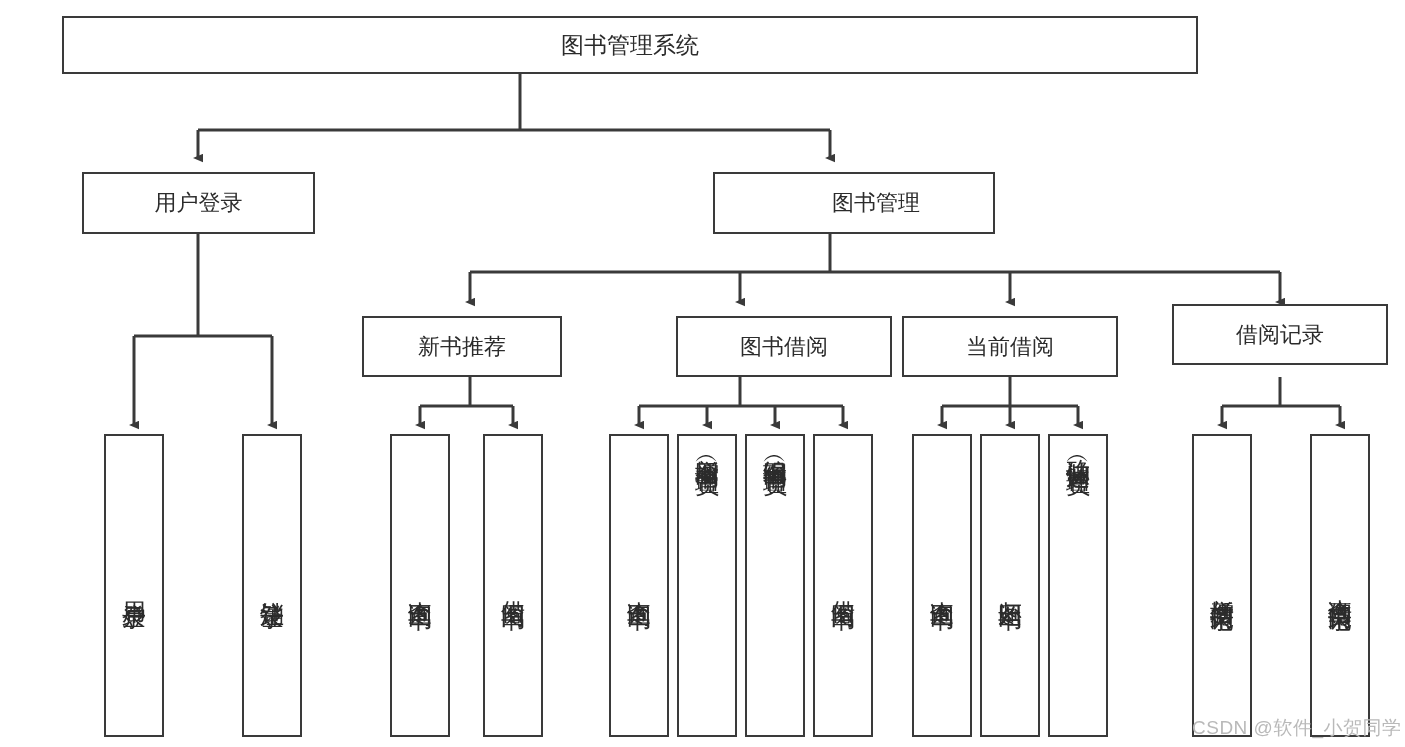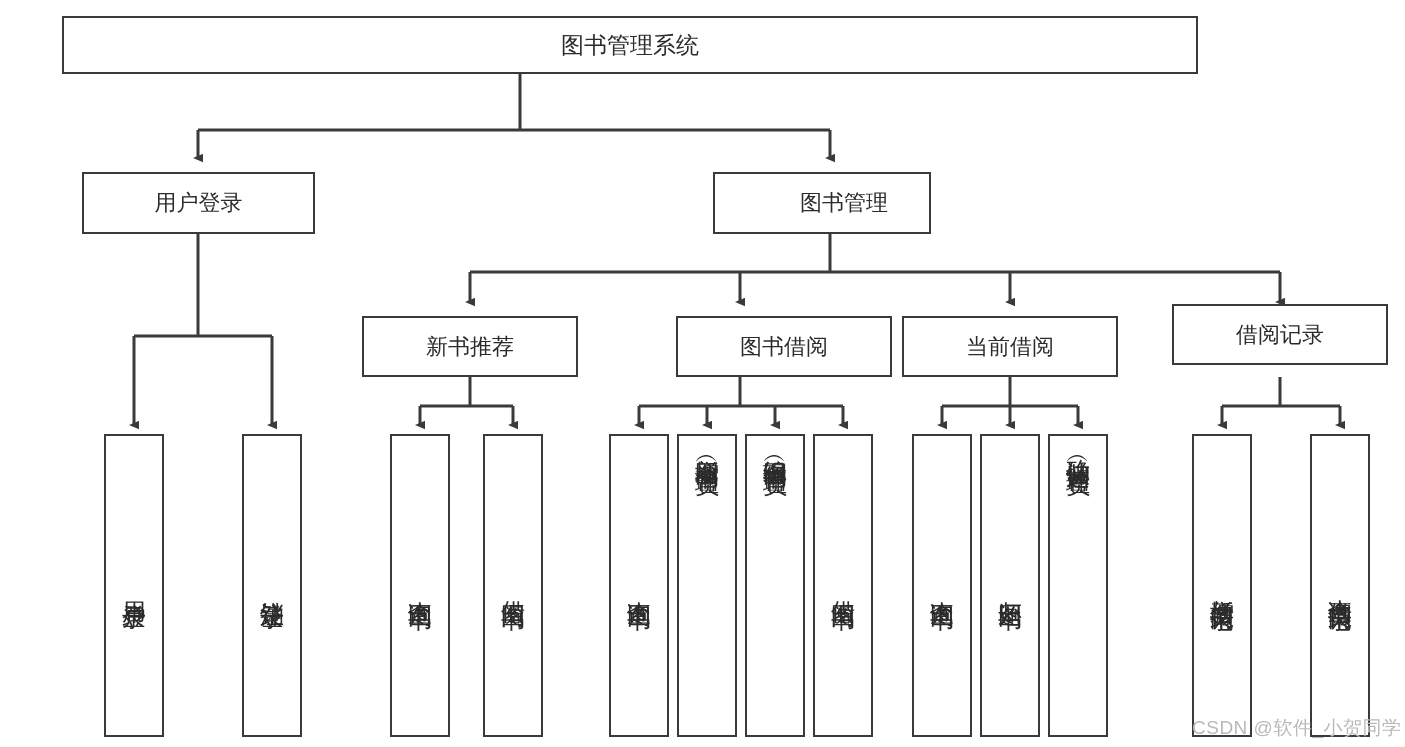--- a/index.html
+++ b/index.html
@@ -117,23 +117,23 @@
       <path d="M1280,377 L1280,406"></path>
       <path d="M1222,406 L1340,406"></path>
       <path d="M1222,406 L1222,425" marker-end="url(#arrow)"></path>
       <path d="M1340,406 L1340,425" marker-end="url(#arrow)"></path>
     </g>
   </svg>
 
   <div class="node root" style="left:18px; top:16px; width:1136px; height:58px;margin-left:44px;">图书管理系统</div>
 
   <div class="node level2" style="left:82px; top:172px; width:233px; height:62px;">用户登录</div>
-  <div class="node level2" style="left:713px; top:172px; width:218px; height:62px;padding-left:44px;">图书管理</div>
+  <div class="node level2" style="left:713px; top:172px; width:282px; height:62px;padding-left:44px;">图书管理</div>
 
-  <div class="node level3" style="left:362px; top:316px; width:216px; height:61px;">新书推荐</div>
+  <div class="node level3" style="left:362px; top:316px; width:200px; height:61px;">新书推荐</div>
   <div class="node level3" style="left:632px; top:316px; width:216px; height:61px;margin-left:44px;">图书借阅</div>
   <div class="node level3" style="left:902px; top:316px; width:216px; height:61px;">当前借阅</div>
   <div class="node level3" style="left:1172px; top:304px; width:216px; height:61px;">借阅记录</div>
 
   <div class="node leaf" style="left:104px; top:434px; width:60px; height:303px;">用户登录</div>
   <div class="node leaf" style="left:242px; top:434px; width:60px; height:303px;">注销登录</div>
 
   <div class="node leaf" style="left:390px; top:434px; width:60px; height:303px;">查询图书</div>
   <div class="node leaf" style="left:483px; top:434px; width:60px; height:303px;">借阅图书</div>
 

